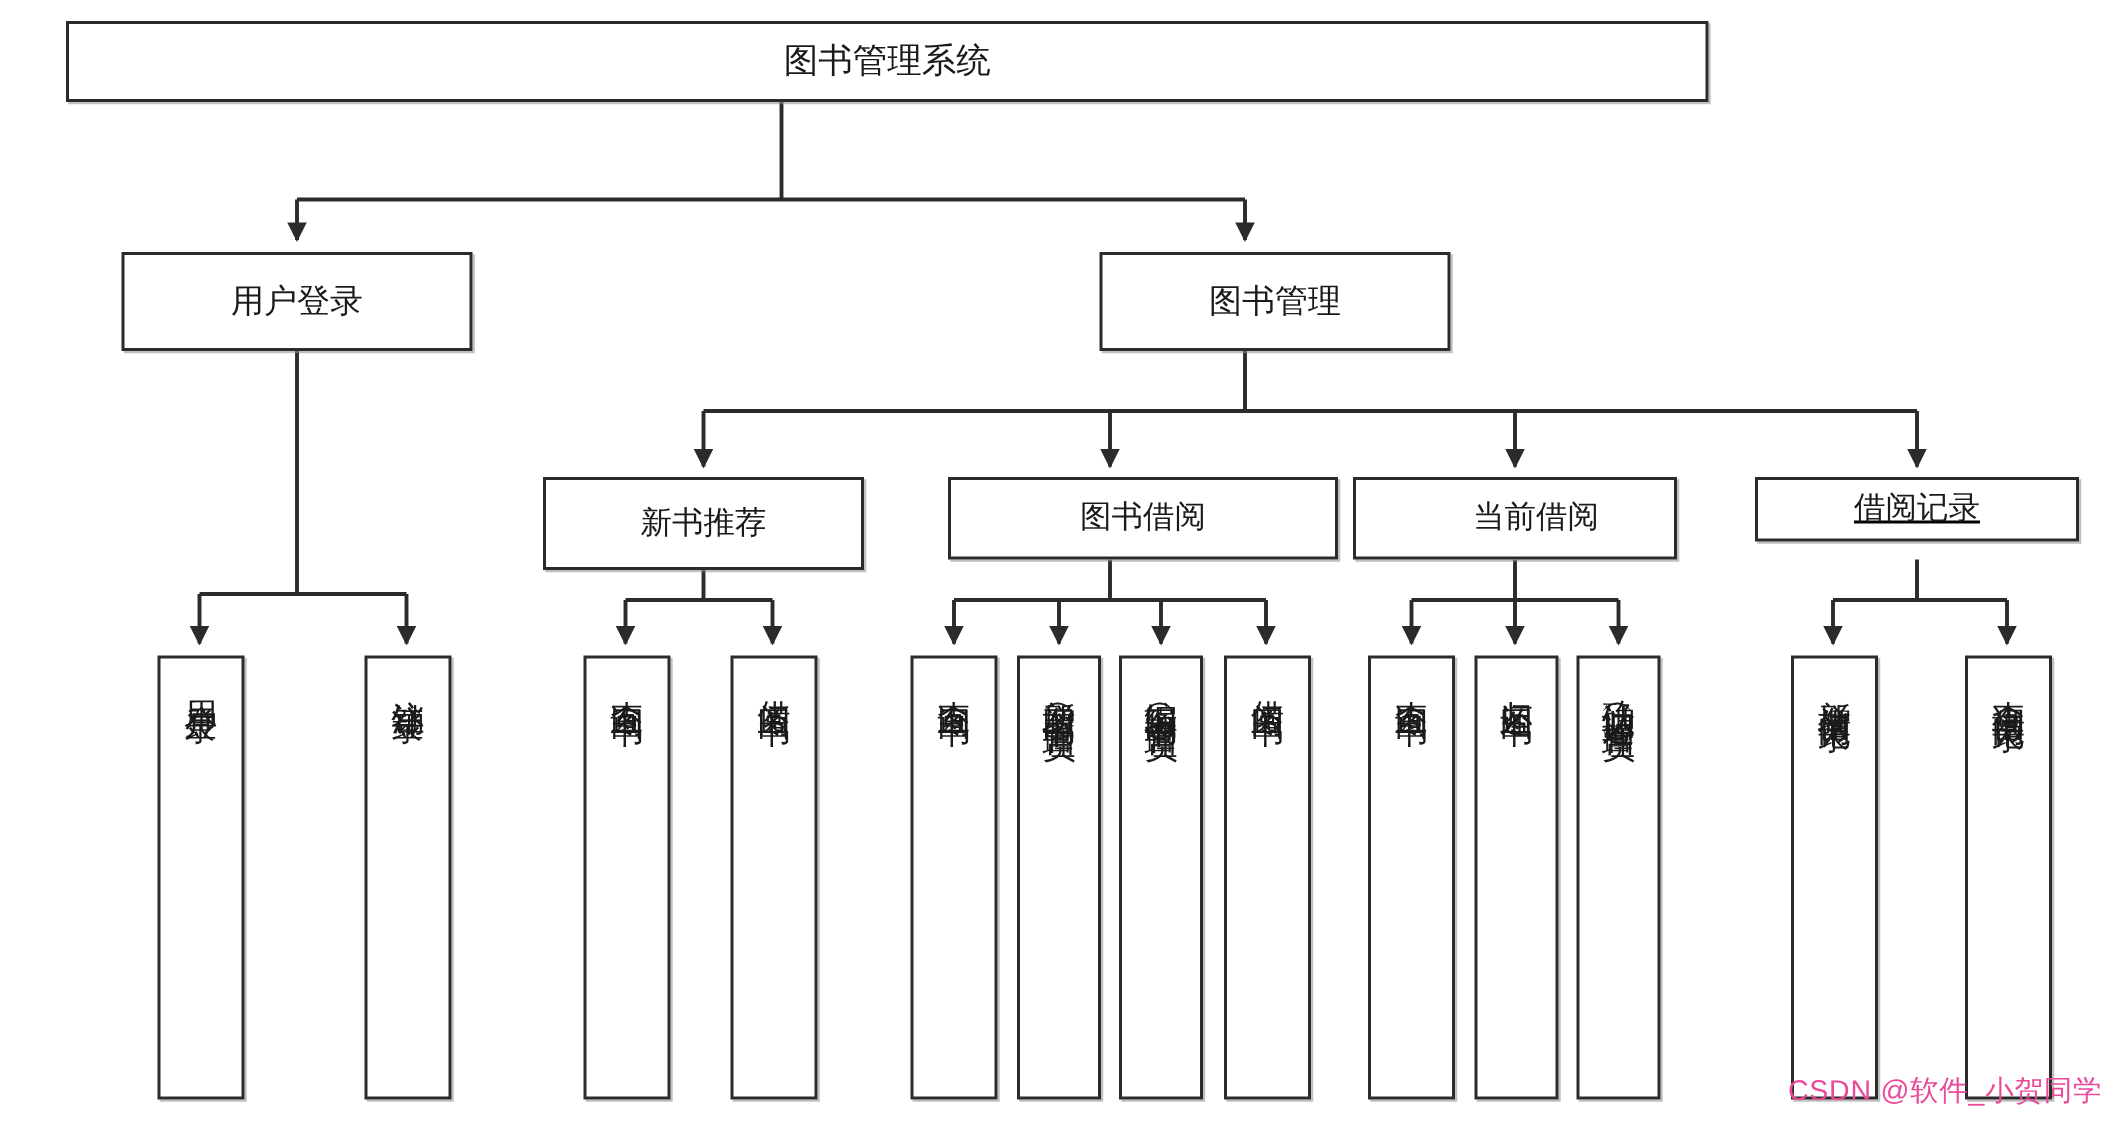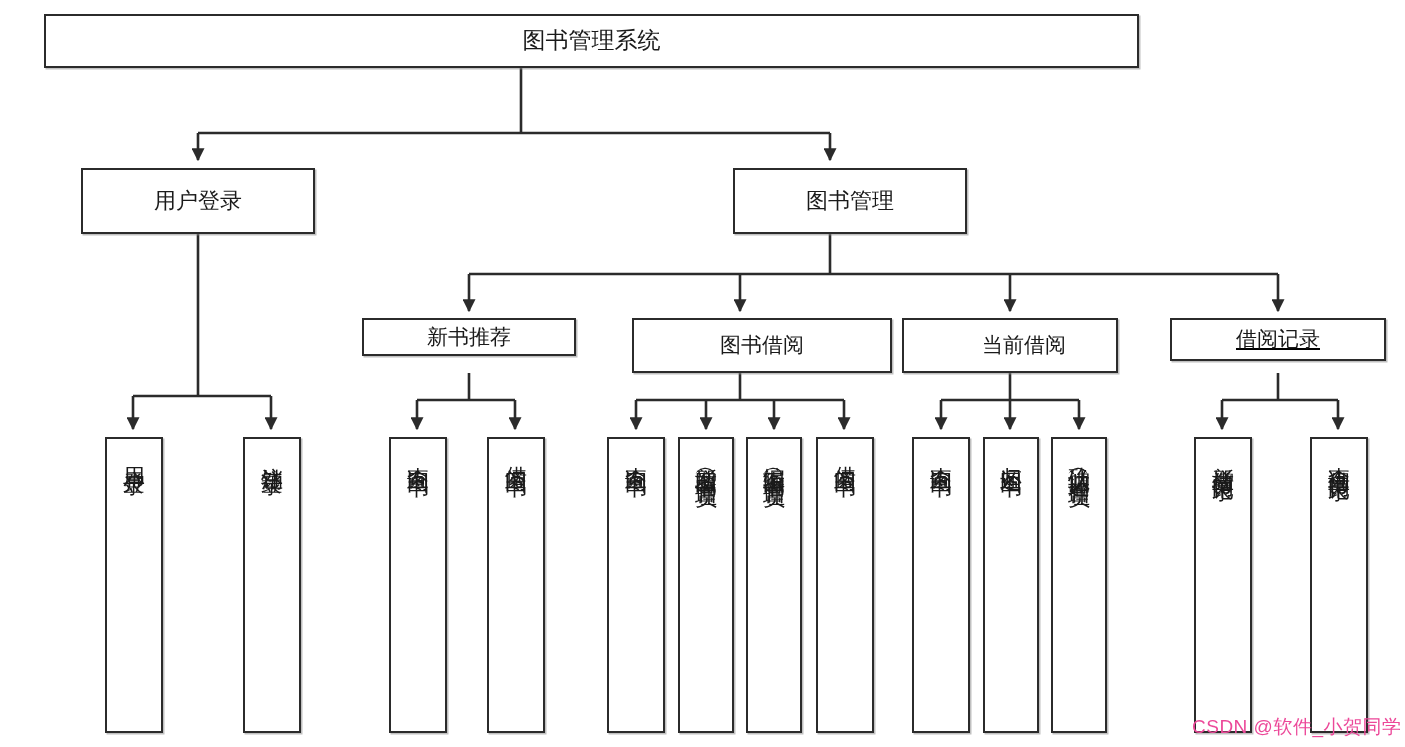--- a/index.html
+++ b/index.html
@@ -126,21 +126,21 @@
     <span class="label">图书管理系统</span>
   </div>
 
   <div class="node lvl2" style="left:81px; top:168px; width:234px; height:66px;">
     <span class="label">用户登录</span>
   </div>
   <div class="node lvl2" style="left:711px; top:168px; width:234px; height:66px;margin-left:22px;">
     <span class="label">图书管理</span>
   </div>
 
-  <div class="node lvl3" style="left:362px; top:318px; width:214px; height:38px;">
+  <div class="node lvl3" style="left:362px; top:318px; width:214px; height:62px;">
     <span class="label">新书推荐</span>
   </div>
   <div class="node lvl3" style="left:632px; top:318px; width:260px; height:55px;">
     <span class="label">图书借阅</span>
   </div>
   <div class="node lvl3" style="left:902px; top:318px; width:216px; height:55px;padding-left:28px;">
     <span class="label">当前借阅</span>
   </div>
   <div class="node lvl3" style="left:1170px; top:318px; width:216px; height:43px;text-decoration:underline;">
     <span class="label">借阅记录</span>

